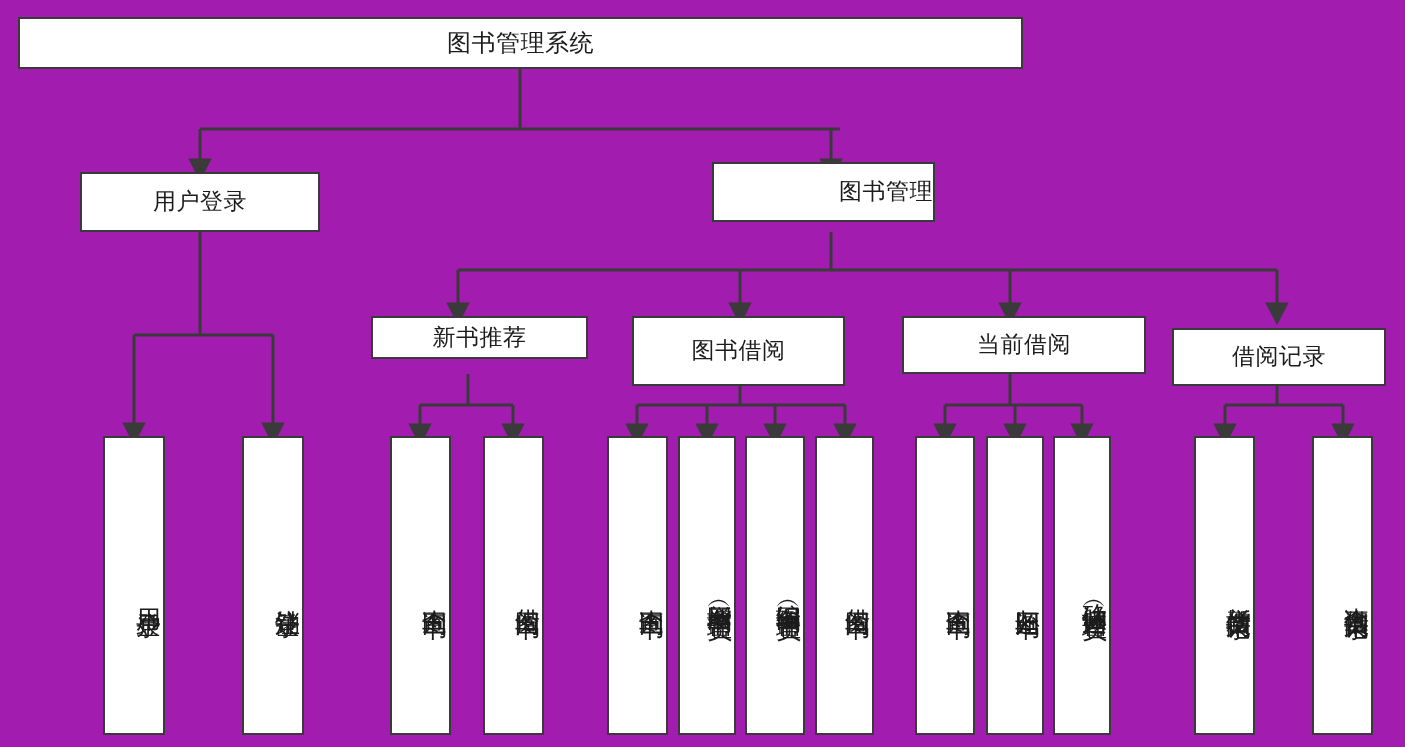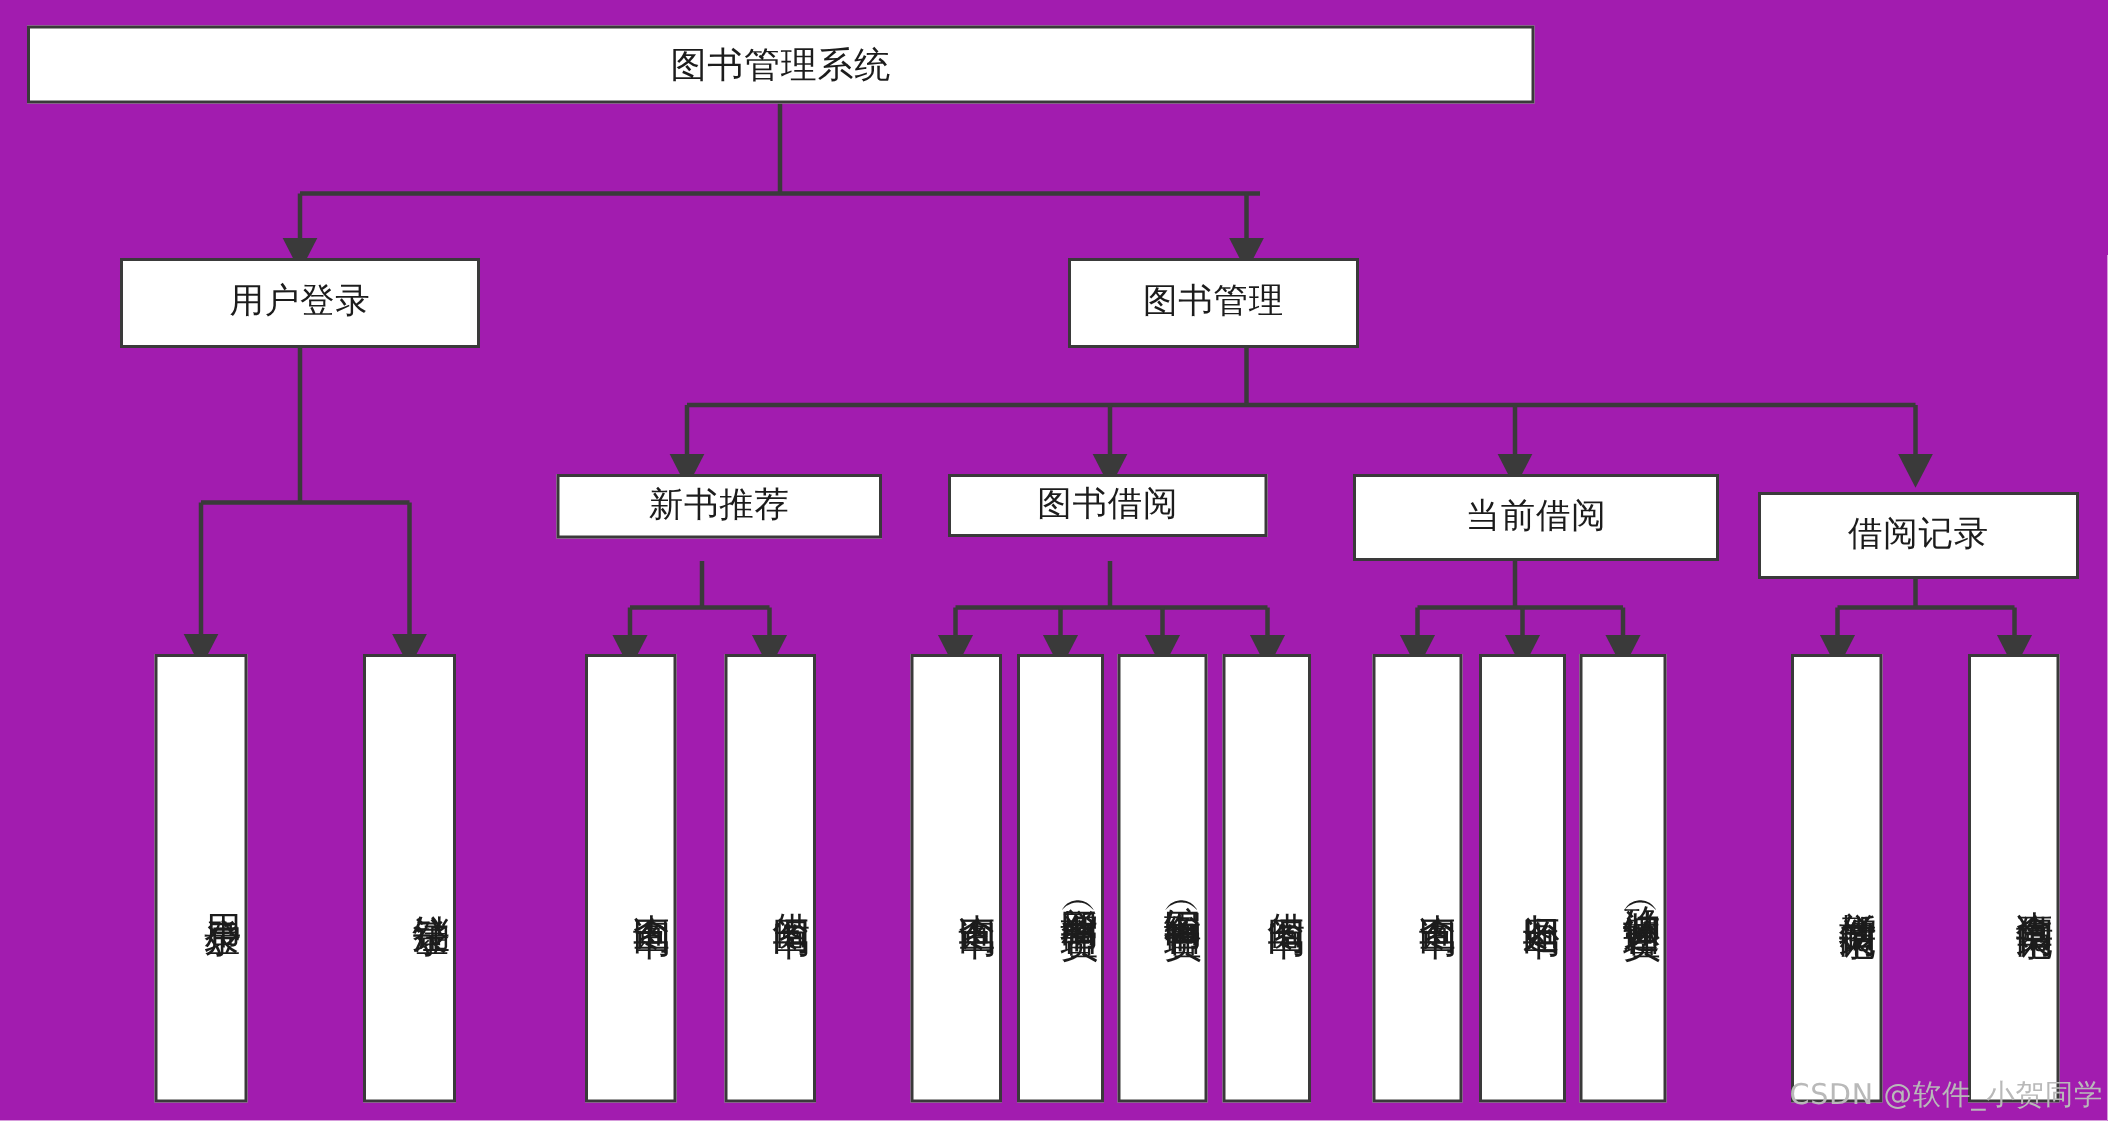--- a/index.html
+++ b/index.html
@@ -121,28 +121,28 @@
     </g>
   </svg>
 
   <div class="node root horiz" style="left:18px; top:17px; width:1005px; height:52px;">
     <span class="txt">图书管理系统</span>
   </div>
 
   <div class="node horiz" style="left:80px; top:172px; width:240px; height:60px;">
     <span class="txt">用户登录</span>
   </div>
-  <div class="node horiz" style="left:712px; top:172px; width:194px; height:60px;">
+  <div class="node horiz" style="left:712px; top:162px; width:223px; height:60px;justify-content:flex-end;">
     <span class="txt">图书管理</span>
   </div>
 
   <div class="node horiz" style="left:371px; top:316px; width:217px; height:43px;">
     <span class="txt">新书推荐</span>
   </div>
-  <div class="node horiz" style="left:632px; top:316px; width:213px; height:42px;">
+  <div class="node horiz" style="left:632px; top:316px; width:213px; height:70px;">
     <span class="txt">图书借阅</span>
   </div>
   <div class="node horiz" style="left:902px; top:316px; width:244px; height:58px;">
     <span class="txt">当前借阅</span>
   </div>
   <div class="node horiz" style="left:1172px; top:328px; width:214px; height:58px;">
     <span class="txt">借阅记录</span>
   </div>
 
   <div class="node vert" style="left:103px; top:436px; width:62px; height:299px;">
@@ -178,15 +178,14 @@
   <div class="node vert" style="left:1053px; top:436px; width:58px; height:299px;">
     <span class="txt">确认归还（管理员）</span>
   </div>
   <div class="node vert" style="left:1194px; top:436px; width:61px; height:299px;">
     <span class="txt">新增借阅记录</span>
   </div>
   <div class="node vert" style="left:1312px; top:436px; width:61px; height:299px;">
     <span class="txt">查询借阅记录</span>
   </div>
 
-  <div class="watermark" style="left:1193px; top:717px;">CSDN @软件_小贺同学</div>
 
 </div>
 
 </body></html>

